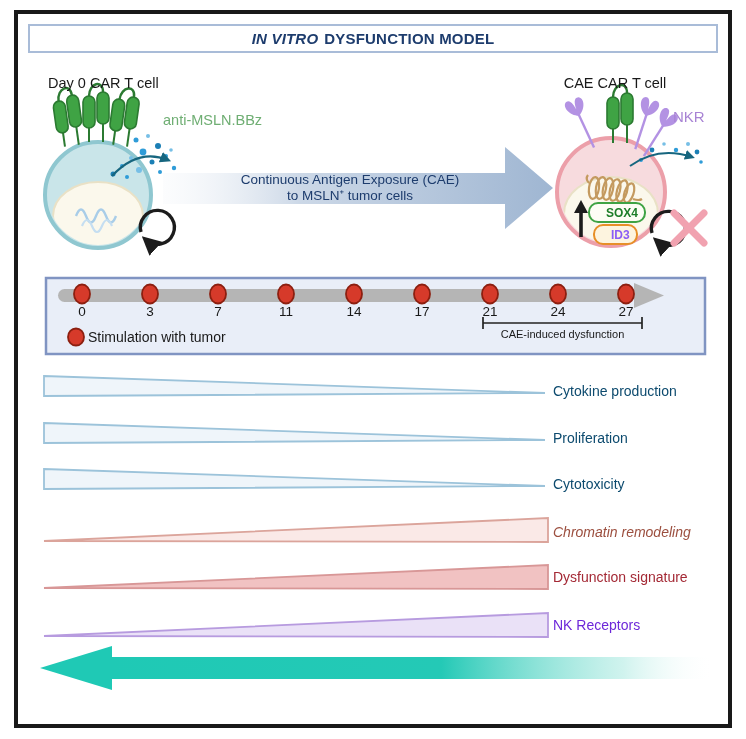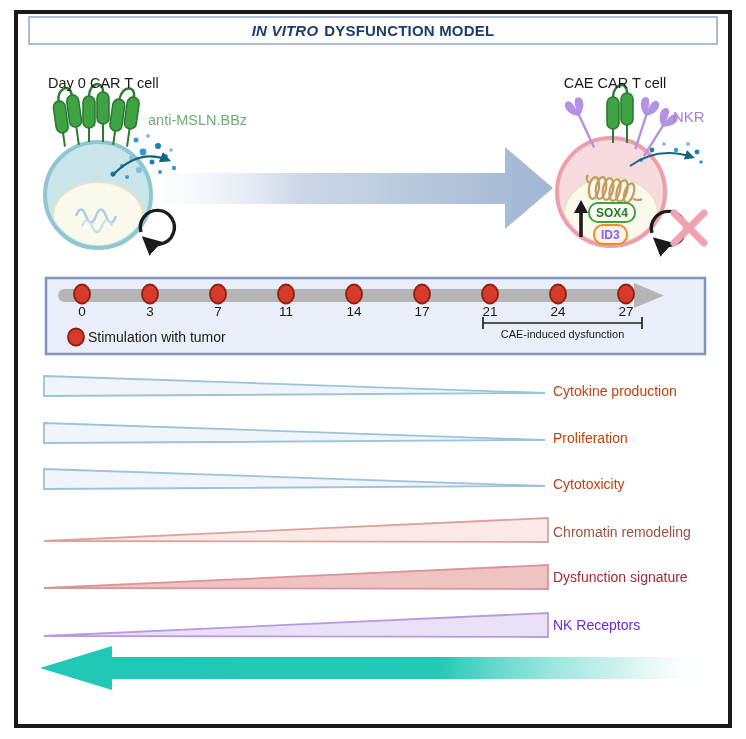--- a/index.html
+++ b/index.html
@@ -2,41 +2,41 @@
 <html><head>
 <meta charset="utf-8">
 <style>
   html,body{margin:0;padding:0;background:#ffffff;}
   #fig{position:relative;width:746px;height:739px;background:#ffffff;
        font-family:"Liberation Sans",sans-serif;overflow:hidden;}
   #frame{position:absolute;left:14px;top:10px;width:710px;height:710px;
          border:4px solid #191919;background:#ffffff;}
   svg{position:absolute;left:0;top:0;}
   .txt{position:absolute;color:#191919;white-space:nowrap;}
-  #title-box{position:absolute;left:28px;top:16px;width:686px;height:25px;
+  #title-box{position:absolute;left:28px;top:24px;width:686px;height:25px;
              border:2px solid #a9bcd8;background:#ffffff;display:flex;
              align-items:center;justify-content:center;
              font-size:15px;font-weight:bold;color:#1d3c6d;letter-spacing:.2px;}
   #title-box .it{font-style:italic;margin-right:6px;}
   .cell-label{font-size:14.5px;color:#191919;}
   .rec-label{font-size:14.5px;}
   #lbl-msln{color:#6fae73;}
   #lbl-nkr{color:#a883d4;font-size:15px;text-align:center;}
   #cae-arrow-text{left:200px;top:172px;width:300px;text-align:center;
                   font-size:13.5px;font-weight:500;color:#1d3c6d;line-height:16px;}
   .day-num{top:304px;width:30px;text-align:center;font-size:13.5px;}
   #legend-text{left:88px;top:329px;font-size:14px;}
   #bracket-text{left:470px;top:328px;width:185px;text-align:center;font-size:11px;}
   .tri-label{font-size:14px;left:553px;}
-  .t-teal{color:#c2410c;}
-  .t-chrom{color:#9c4f3f;}
+  .t-teal{color:#0c4a6e;}
+  .t-chrom{color:#9c4f3f;font-style:italic;}
   .t-dys{color:#a42935;}
   .t-nk{color:#6d28d9;}
   .pill{position:absolute;font-weight:bold;border-radius:10px;line-height:1;
-        padding:3px 6px 2px 6px;}
+        padding:3px 6px 2px 16px;}
   #pill-sox4{left:588px;top:202px;border:2.5px solid #3fa344;background:#fdfdf5;
              color:#1e7e2a;font-size:12px;}
   #pill-id3{left:593px;top:224px;border:2.5px solid #e78f28;background:#fdf4df;
             color:#8b5cf6;font-size:12px;}
   #ko-text{left:120px;top:661px;width:200px;text-align:center;font-size:13px;
            font-weight:500;color:#0d0d0d;}
 </style>
 </head>
 <body>
 
@@ -192,23 +192,27 @@
   </svg>
 
   <div id="title-box">
     <span class="it">IN VITRO</span>
     <span>DYSFUNCTION MODEL</span>
   </div>
 
   <div class="txt cell-label" style="left:48px;top:75px;">Day 0 CAR T cell</div>
   <div class="txt cell-label" style="left:540px;top:75px;width:150px;text-align:center;">CAE CAR T cell</div>
 
-  <div class="txt rec-label" id="lbl-msln" style="left:148px;top:112px;">anti-MSLN.BBz</div>
+  <div class="txt rec-label" id="lbl-msln" style="left:163px;top:112px;">anti-MSLN.BBz</div>
   <div class="txt rec-label" id="lbl-nkr" style="left:673px;top:108px;">NKR</div>
 
+  <div class="txt" id="cae-arrow-text">
+    <div>Continuous Antigen Exposure (CAE)</div>
+    <div>to MSLN⁺ tumor cells</div>
+  </div>
 
   <div class="pill" id="pill-sox4">SOX4</div>
   <div class="pill" id="pill-id3">ID3</div>
 
   <div class="txt day-num" style="left:67px;">0</div>
   <div class="txt day-num" style="left:135px;">3</div>
   <div class="txt day-num" style="left:203px;">7</div>
   <div class="txt day-num" style="left:271px;">11</div>
   <div class="txt day-num" style="left:339px;">14</div>
   <div class="txt day-num" style="left:407px;">17</div>

